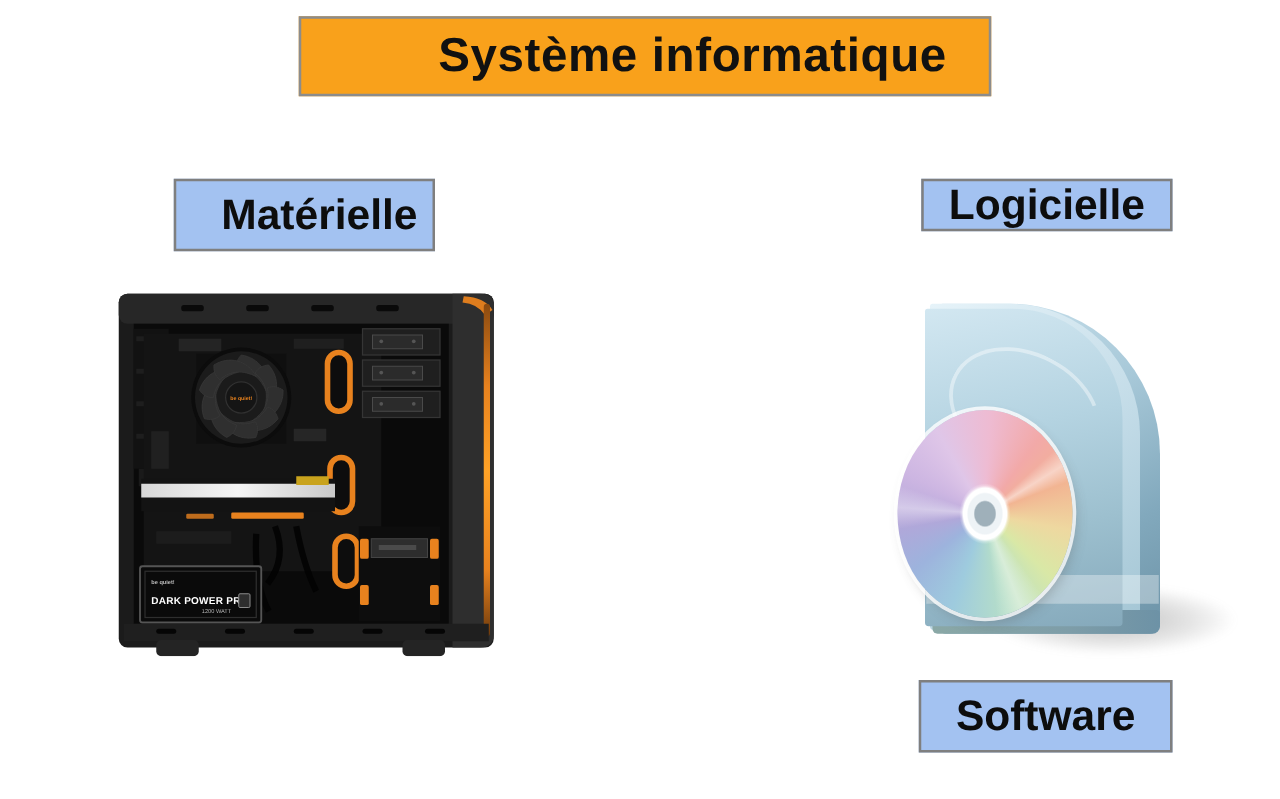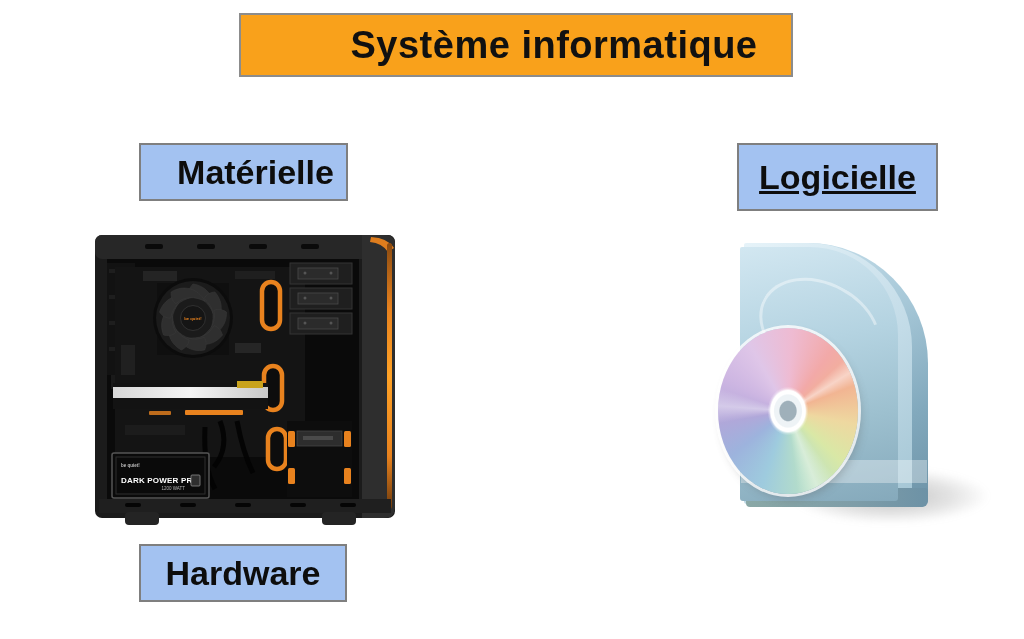--- a/index.html
+++ b/index.html
@@ -14,21 +14,21 @@
     display:flex;align-items:center;justify-content:center;
     font-weight:bold;font-size:38px;color:#111;text-indent:48px;letter-spacing:0.5px;padding-left:28px;
   }
   .tag{
     position:absolute;box-sizing:border-box;
     background:var(--label_bg,#A3C2F1);border:2px solid var(--label_border,#7F7F7F);
     display:flex;align-items:center;justify-content:center;
     font-weight:bold;font-size:34px;color:#0d0d0d;
   }
   .tag-materielle{left:139px;top:143px;width:209px;height:58px;padding-left:24px;}
-  .tag-logicielle{left:737px;top:143px;width:201px;height:68px;text-decoration:underline;}
+  .tag-logicielle{left:737px;top:143px;width:201px;height:42px;}
   .tag-hardware{left:139px;top:544px;width:208px;height:58px;}
   .tag-software{left:735px;top:544px;width:203px;height:58px;}
 
   
   .hw-art{position:absolute;left:85px;top:225px;width:330px;height:300px;}
   .o-fill{fill:var(--case_accent,#E8821E);}
 
   
   .sw-art{position:absolute;left:690px;top:230px;width:300px;height:290px;}
   .sw-art *{position:absolute;}
@@ -73,22 +73,22 @@
   <div class="title-box">
     <span>Système informatique</span>
   </div>
 
   <div class="tag tag-materielle">
     <span>Matérielle</span>
   </div>
   <div class="tag tag-logicielle">
     <span>Logicielle</span>
   </div>
-  <div class="tag tag-hardware">
-    <span>Hardware</span>
+  <div class="tag tag-software">
+    <span>Software</span>
   </div>
 
   <div class="hw-art">
     <svg viewBox="0 0 330 300" width="330" height="300">
       <defs>
         <linearGradient id="orangeStripe" x1="0" y1="0" x2="0" y2="1">
           <stop offset="0" style="stop-color:#8a4a10"></stop>
           <stop offset="0.25" style="stop-color:var(--case_accent,#E8821E)"></stop>
           <stop offset="0.5" style="stop-color:#ffa226"></stop>
           <stop offset="0.8" style="stop-color:var(--case_accent,#E8821E)"></stop>

